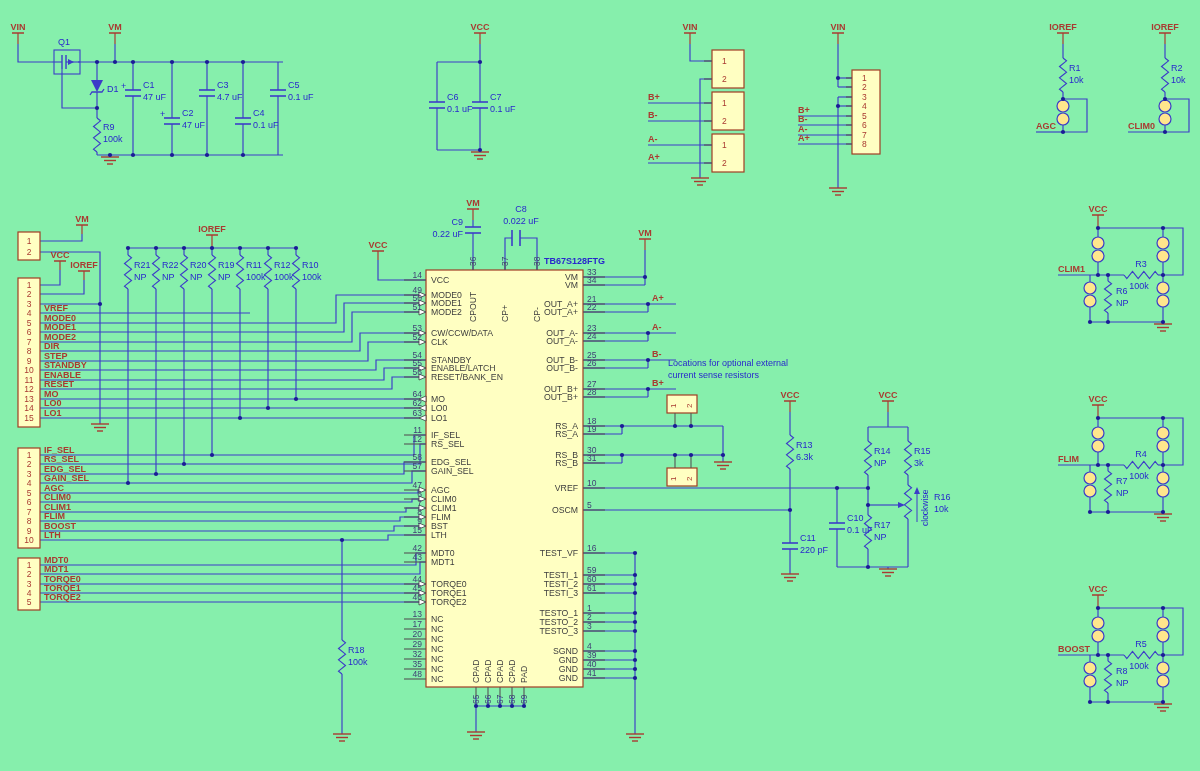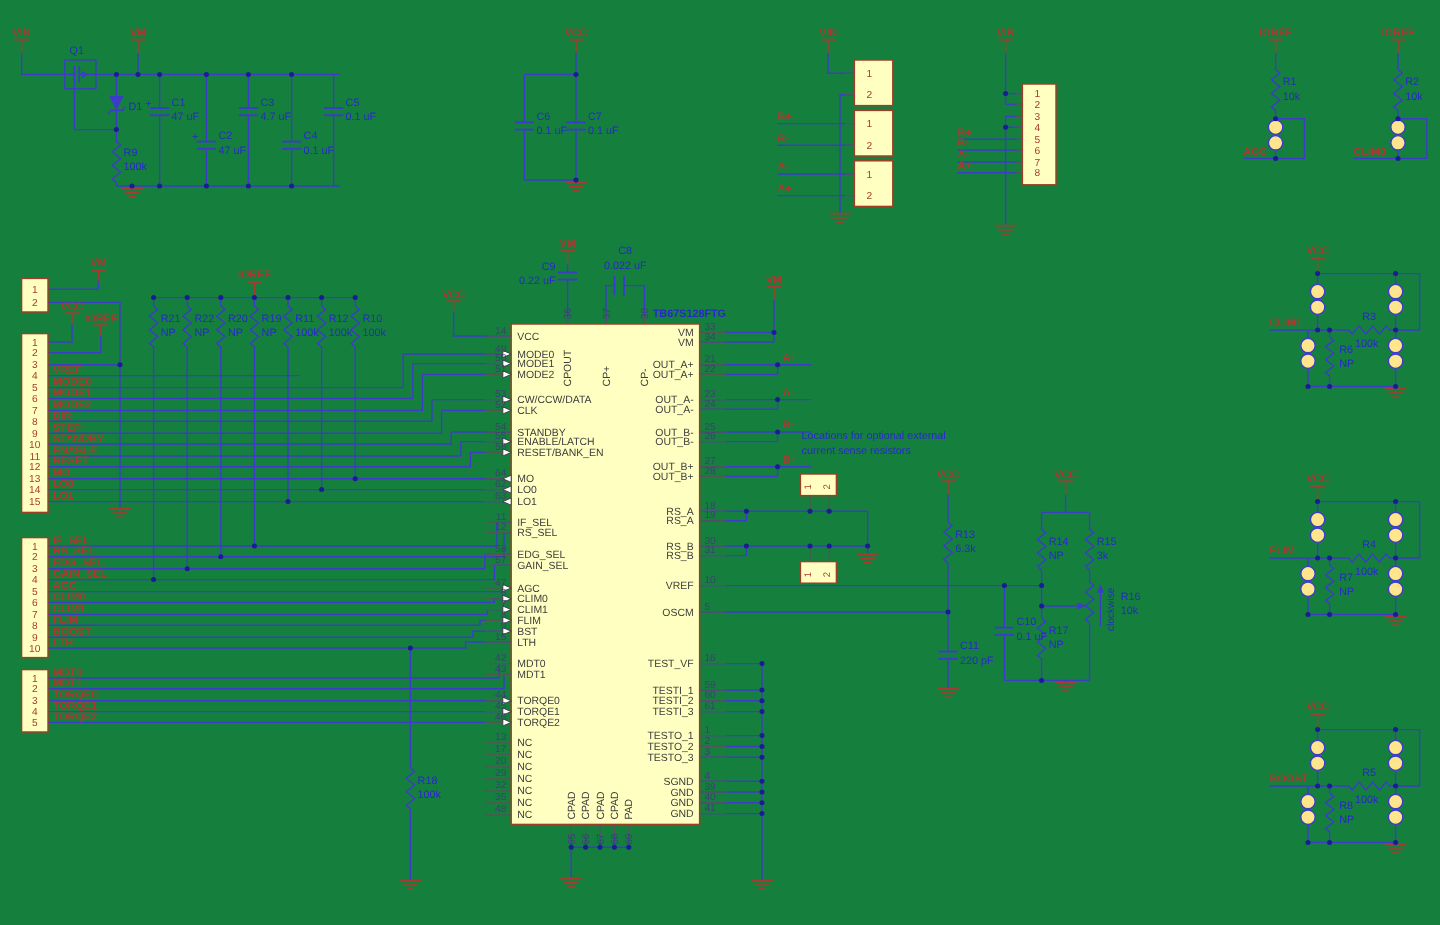--- a/index.html
+++ b/index.html
@@ -1,16 +1,16 @@
 <!DOCTYPE html>
 <html><head>
 <meta charset="utf-8">
 <style>
   html,body{margin:0;padding:0;background:#ffffff;}
-  #stage{width:1200px;height:771px;position:relative;background:#15803d;overflow:hidden;}
+  #stage{width:1200px;height:771px;position:relative;background:#86efac;overflow:hidden;}
   svg text{font-family:"Liberation Sans","DejaVu Sans",sans-serif;}
 </style>
 </head>
 <body>
 
 <div id="stage">
   <svg id="schematic" width="1200" height="771" viewBox="0 0 1200 771" xmlns="http://www.w3.org/2000/svg">
     <g id="gWires">
         <polyline points="18,44 18,62 52,62" fill="none" stroke="#3c3cc8" stroke-width="1.15"></polyline>
         <polyline points="115,44 115,62" fill="none" stroke="#3c3cc8" stroke-width="1.15"></polyline>

